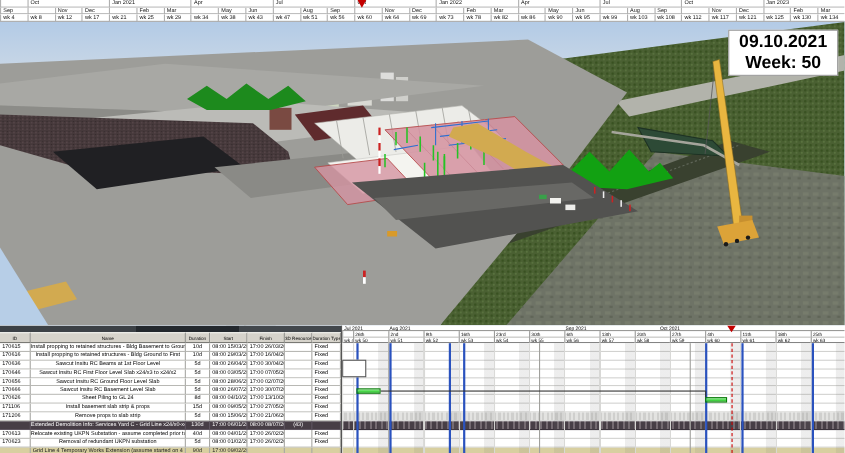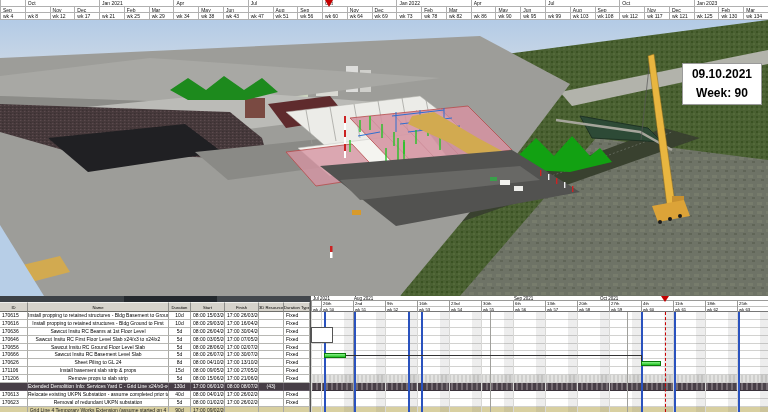--- a/index.html
+++ b/index.html
@@ -14,21 +14,21 @@
   .r-q { top:0; } .r-m { top:7px; height:6px; } .r-w { top:13px; height:7px; }
   .r-cell { position:absolute; top:0; height:100%; border-left:1px solid #b0b0b0;
     border-bottom:1px solid #b0b0b0; padding-left:2px; line-height:6px; white-space:nowrap; overflow:hidden; }
   .r-ph { position:absolute; top:0; width:0; height:0; border-left:4px solid transparent;
     border-right:4px solid transparent; border-top:7px solid #c40000; z-index:5; }
 
   
   .viewport { position:absolute; top:20px; left:0; width:768px; height:276px; background:#b7cee7; overflow:hidden; }
   .scene { position:absolute; top:0; left:0; width:768px; height:276px; }
   .datebox { position:absolute; top:7px; right:6px; background:#fff; border:1px solid #9a9a9a;
-    padding:1px 9px; text-align:center; color:#000; font-weight:bold; font-size:12px; line-height:19px;margin-top:36px; }
+    padding:1px 9px; text-align:center; color:#000; font-weight:bold; font-size:16px; line-height:19px; }
 
   
   .gantt { position:absolute; top:296px; left:0; width:768px; height:116px; background:#fff; font-size:5px; color:#000; }
   .g-left { position:absolute; left:0; top:0; width:310px; height:116px; overflow:hidden; }
   .head-dark { position:absolute; top:0; left:0; width:310px; height:6px;
     background:linear-gradient(90deg,#3c4146 0 40%,#23282d 40% 70%,#42474c 70%); }
   .tbl-head { position:absolute; top:6px; left:0; width:310px; height:10px; }
   .th { position:absolute; top:0; height:10px; background:#d6d3cb; border-right:1px solid #8f8f8b;
     border-bottom:1px solid #6f6f6b; border-top:1px solid #efefec; text-align:center;
     font-size:4.2px; line-height:9px; overflow:hidden; white-space:nowrap; }
@@ -294,21 +294,21 @@
         <circle cx="660" cy="202" r="2" fill="#1a1a1a"></circle>
           <circle cx="670" cy="199" r="2" fill="#1a1a1a"></circle>
         <circle cx="680" cy="196" r="2" fill="#1a1a1a"></circle>
       </g>
 
       <polygon points="0,205 44,276 0,276" fill="#b7cee7"></polygon>
     </svg>
 
     <div class="datebox">
       <div>09.10.2021</div>
-      <div>Week: 90</div>
+      <div>Week: 50</div>
     </div>
   </div>
 
   <div class="gantt">
     <div class="g-left">
       <div class="head-dark"></div>
       <div class="tbl-head" id="thead">
           <div class="th" style="left: 0px; width: 28px;">ID</div>
           <div class="th" style="left: 28px; width: 141px;">Name</div>
           <div class="th" style="left: 169px; width: 22px;">Duration</div>

